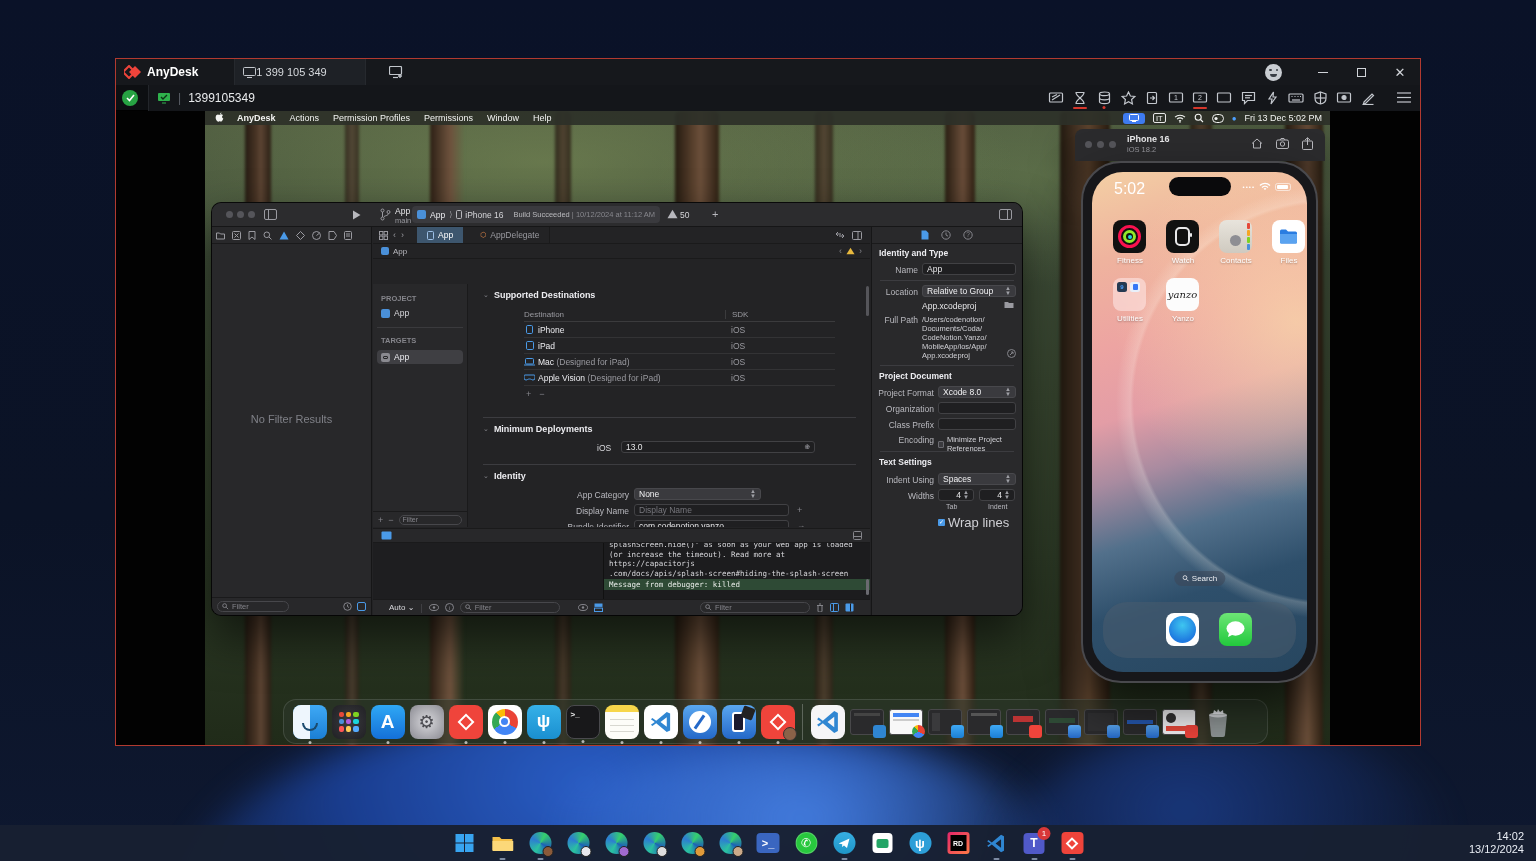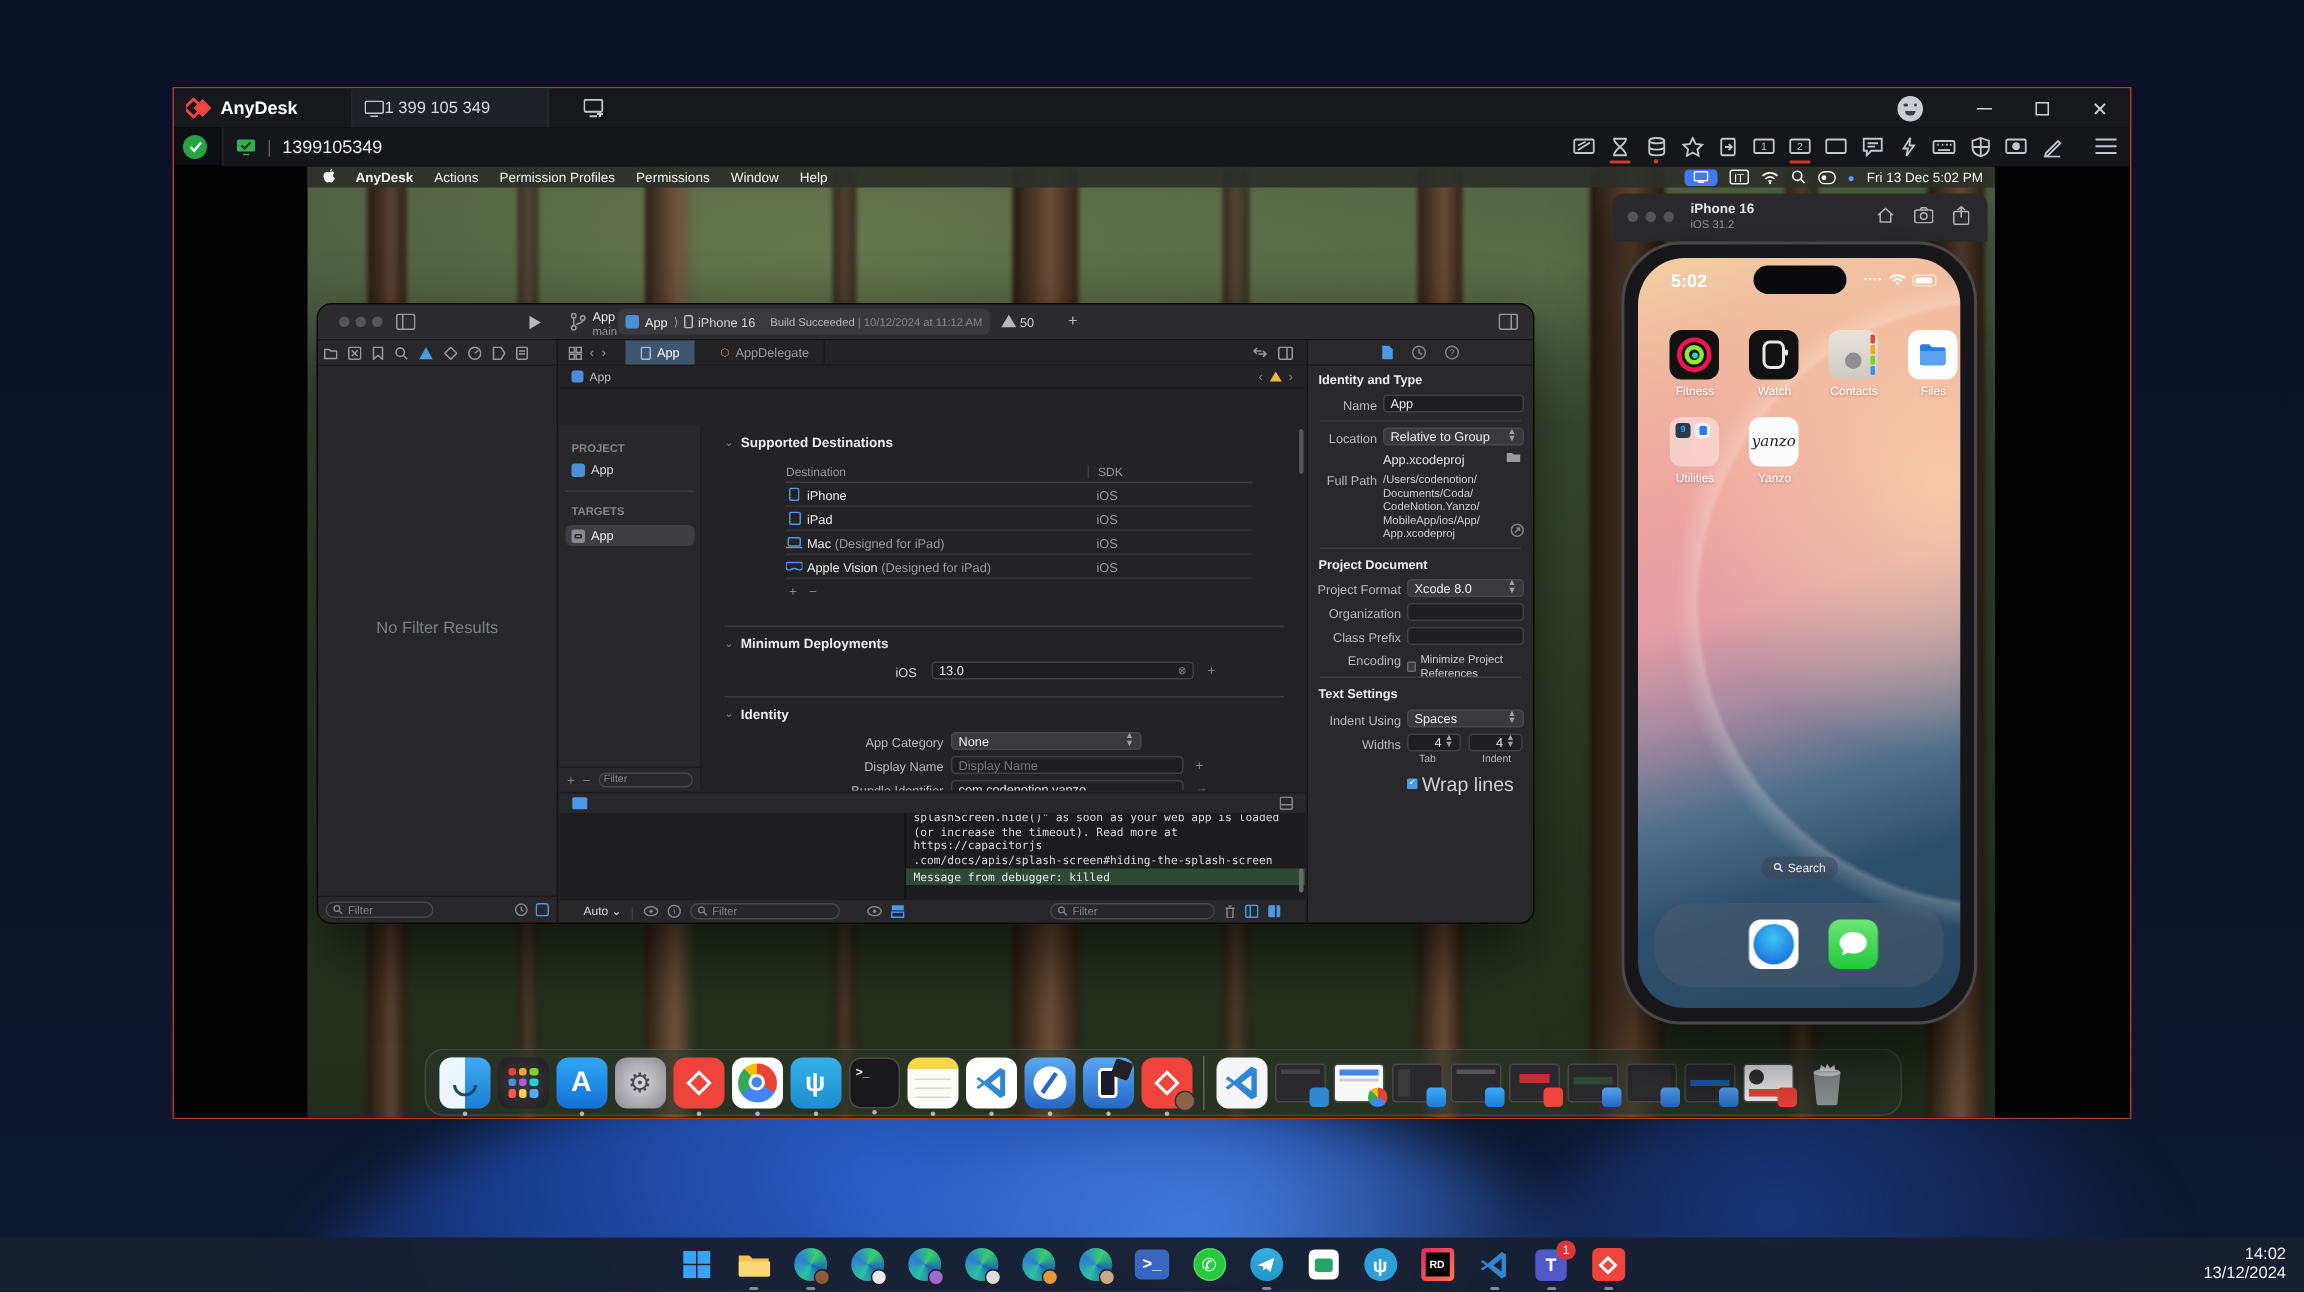--- a/index.html
+++ b/index.html
@@ -580,21 +580,21 @@
                   <span>−</span>
                 </div>
             </div>
             <div class="hr" style="left:14px;right:14px;top:133px"></div>
 
             <div style="position:absolute;left:14px;top:140px;display:flex;gap:5px;align-items:center">
                 <span style="color:#85858b;font-size:7px">⌄</span>
                 <span class="sechead">Minimum Deployments</span>
               </div>
             <span style="position:absolute;left:128px;top:159px;font-size:8.5px;color:#d8d8dc">iOS</span>
-            <div class="fld" style="position:absolute;left:152px;top:157px;width:175px">
+            <div class="fld" style="position:absolute;left:152px;top:157px;width:194px">
                 <span>13.0</span>
                 <span style="margin-left:auto;color:#85858b;font-size:7px">⊗</span>
               </div>
             <span style="position:absolute;left:336px;top:158px;color:#85858b;font-size:9px">+</span>
             <div class="hr" style="left:14px;right:14px;top:180px"></div>
 
             <div style="position:absolute;left:14px;top:187px;display:flex;gap:5px;align-items:center">
                 <span style="color:#85858b;font-size:7px">⌄</span>
                 <span class="sechead">Identity</span>
               </div>
@@ -757,38 +757,38 @@
             <span style="font-size:13px;color:#d0d0d5">Wrap lines</span>
           </div>
         </div>
       </div>
 
       <div id="sim-title">
         <div class="dot" style="left:10px;top:12px;background:#55555a"></div>
         <div class="dot" style="left:22px;top:12px;background:#55555a"></div>
         <div class="dot" style="left:34px;top:12px;background:#55555a"></div>
         <div style="position:absolute;left:52px;top:5px;font-size:9px;font-weight:bold;color:#e8e8ea">iPhone 16</div>
-        <div style="position:absolute;left:52px;top:16px;font-size:7.5px;color:#97979d">iOS 31.2</div>
+        <div style="position:absolute;left:52px;top:16px;font-size:7.5px;color:#97979d">iOS 18.2</div>
         <svg style="position:absolute;right:62px;top:9px" width="12" height="11" viewBox="0 0 12 11">
             <path d="M1,5.5 L6,1 L11,5.5 M2.5,4.5 v5.5 h7 v-5.5" fill="none" stroke="#b8b8bd"></path>
           </svg>
         <svg style="position:absolute;right:36px;top:9px" width="13" height="11" viewBox="0 0 13 11">
             <rect x="0.5" y="2" width="12" height="8.5" rx="1.5" fill="none" stroke="#b8b8bd"></rect>
             <circle cx="6.5" cy="6" r="2.2" fill="none" stroke="#b8b8bd"></circle>
             <path d="M4,2 L5,0.5 h3 L9,2" fill="none" stroke="#b8b8bd"></path>
           </svg>
         <svg style="position:absolute;right:12px;top:8px" width="11" height="13" viewBox="0 0 11 13">
             <rect x="0.5" y="4" width="10" height="8.5" rx="1" fill="none" stroke="#b8b8bd"></rect>
             <path d="M5.5,8 V0.8 M3,3 L5.5,0.8 L8,3" fill="none" stroke="#b8b8bd"></path>
           </svg>
       </div>
       <div id="phone">
         <div id="screen">
 
-          <div style="position:absolute;left:22px;top:8px;font-size:12px;font-weight:bold;color:#fff">5:02</div>
+          <div style="position:absolute;left:22px;top:8px;font-size:16px;font-weight:normal;color:#fff">5:02</div>
           <div style="position:absolute;left:50%;transform:translateX(-50%);top:5px;width:62px;height:19px;border-radius:10px;background:#0a0a0c"></div>
           <div style="position:absolute;right:16px;top:10px;display:flex;gap:4px;align-items:center">
             <span style="color:#fff;font-size:6px;letter-spacing:1px">••••</span>
             <svg width="12" height="9" viewBox="0 0 12 9">
                 <path d="M1,3.4 C3.8,0.8 8.2,0.8 11,3.4 M3,5.4 C4.8,3.8 7.2,3.8 9,5.4 M5,7.2 C5.6,6.7 6.4,6.7 7,7.2" stroke="#fff" fill="none" stroke-width="1.3"></path>
               </svg>
             <div style="width:16px;height:8px;border:1px solid rgba(255,255,255,.6);border-radius:2.5px;position:relative">
                 <div style="position:absolute;left:1px;top:1px;bottom:1px;width:11px;background:#fff;border-radius:1px"></div>
               </div>
           </div>

